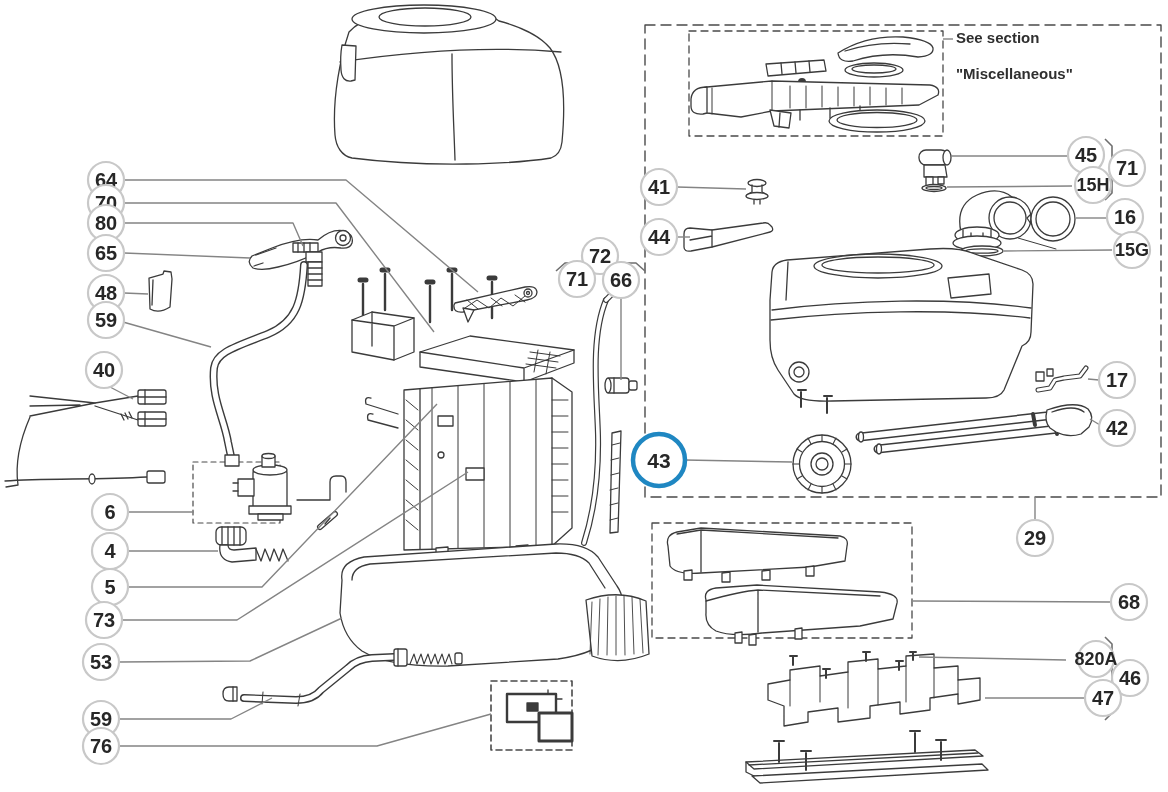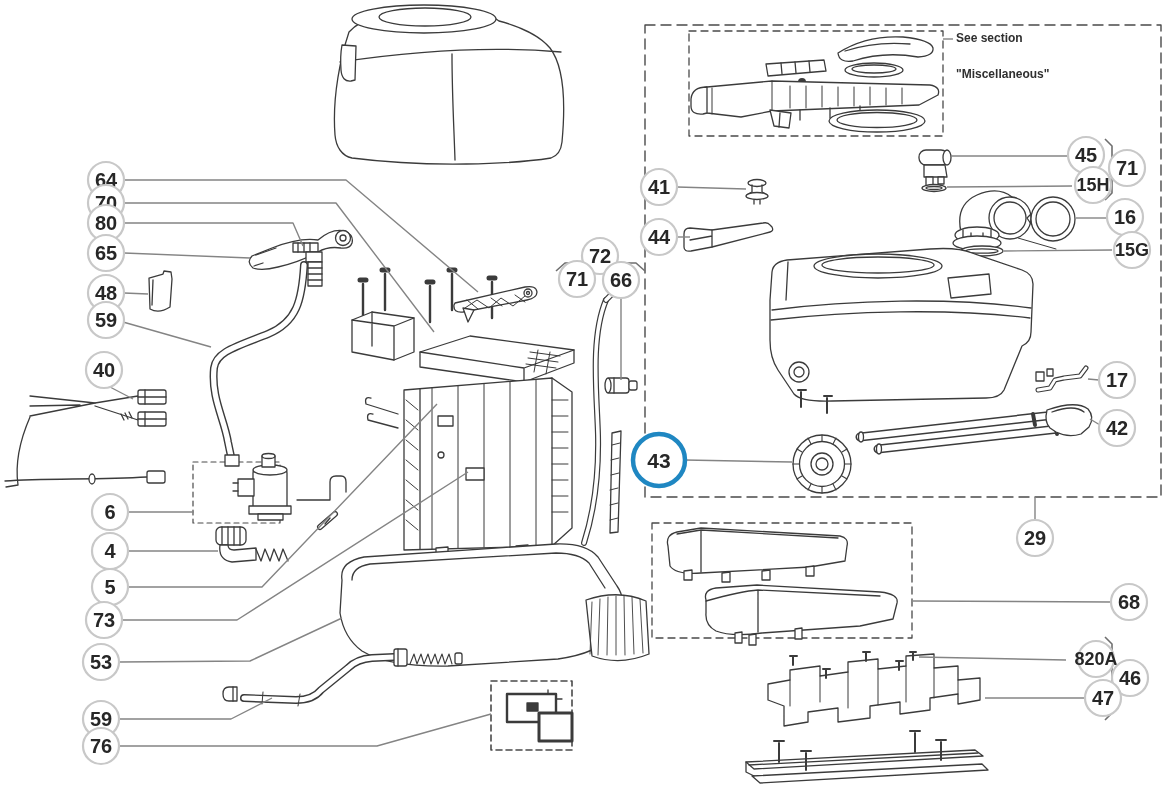--- a/index.html
+++ b/index.html
@@ -1,20 +1,20 @@
 <!DOCTYPE html>
 <html><head>
 <meta charset="utf-8">
 <style>
   html,body{margin:0;padding:0;background:#fff;}
   #page{position:relative;width:1168px;height:792px;background:#ffffff;overflow:hidden;
         font-family:"Liberation Sans",sans-serif;}
   #art-svg{position:absolute;left:0;top:0;}
   .art{stroke:#3b3b3b;fill:none;stroke-width:1.3;stroke-linejoin:round;stroke-linecap:round;}
-  #see-note{position:absolute;left:956px;top:29px;font-weight:bold;font-size:12px;line-height:18px;
+  #see-note{position:absolute;left:956px;top:29px;font-weight:bold;font-size:15px;line-height:18px;
             color:#2f2f2f;white-space:pre;}
   .co-num{font-family:"Liberation Sans",sans-serif;font-weight:bold;}
 </style>
 </head>
 <body>
 
 <div id="page">
 
 <svg id="art-svg" width="1168" height="792" viewBox="0 0 1168 792">
   <g class="art">

